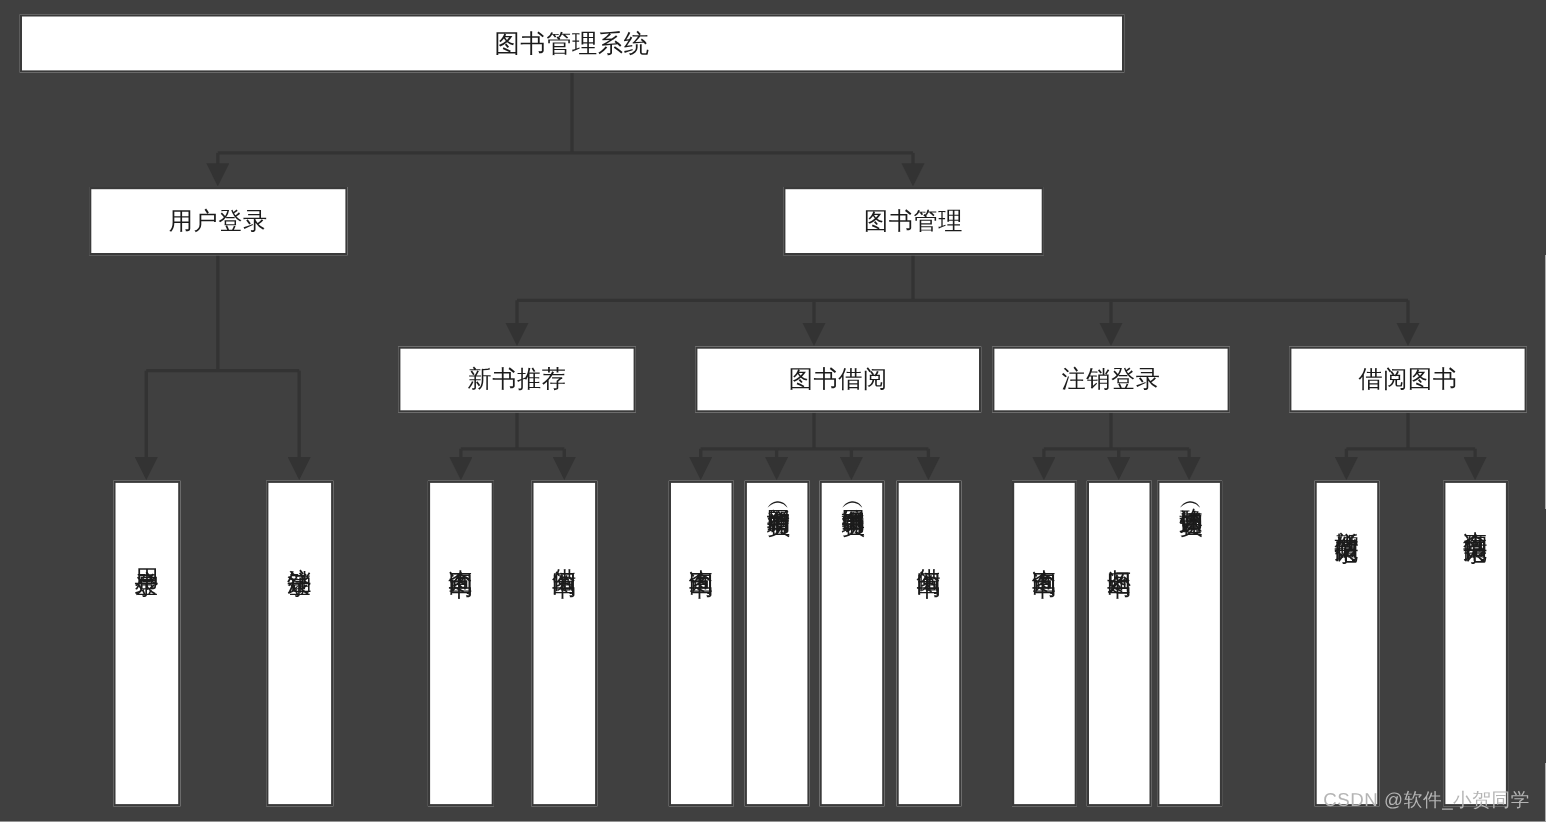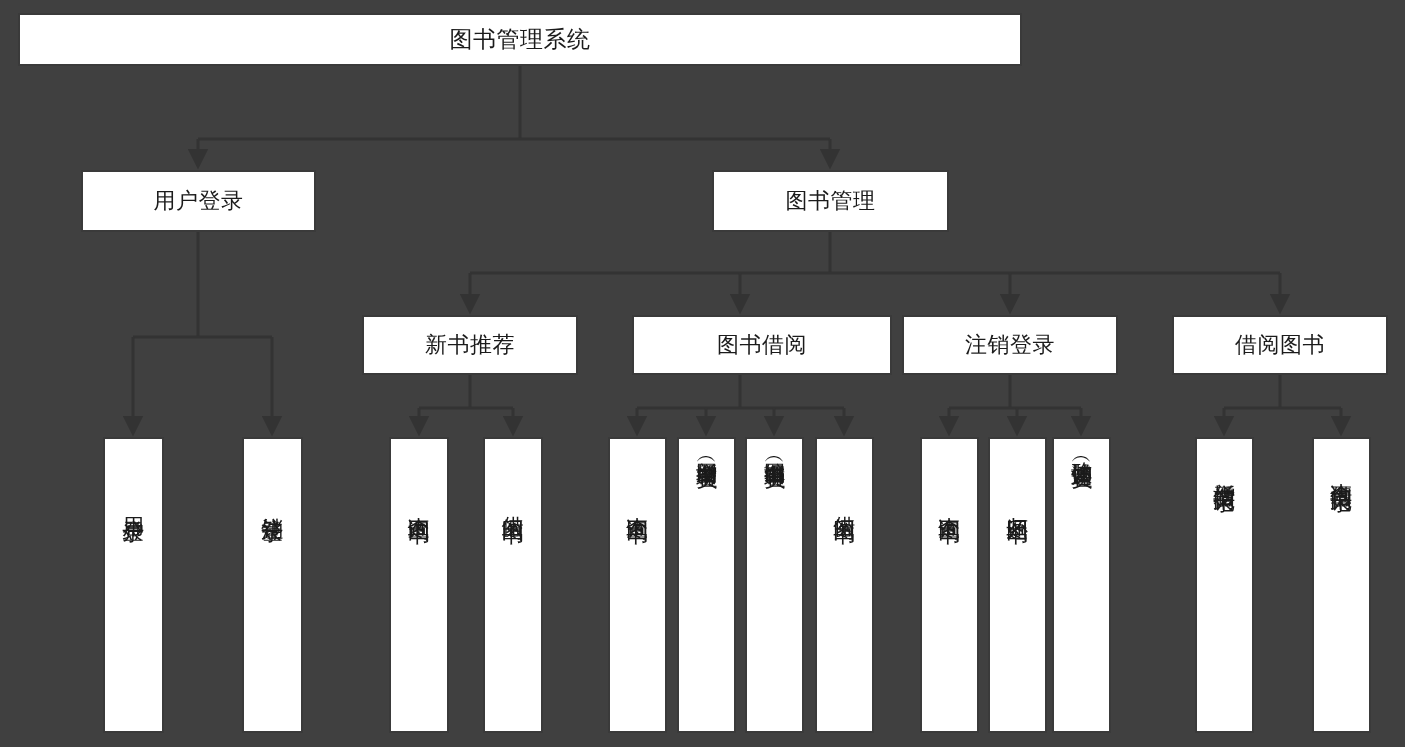--- a/index.html
+++ b/index.html
@@ -195,14 +195,15 @@
     <span class="node-label">确认归还（管理员）</span>
   </div>
 
   <div class="node node-v" style="left:1195px; top:437px; width:59px; height:296px; padding-top:26px;">
     <span class="node-label">新增借阅记录</span>
   </div>
   <div class="node node-v" style="left:1312px; top:437px; width:59px; height:296px; padding-top:26px;">
     <span class="node-label">查询借阅记录</span>
   </div>
 
+  <div class="watermark">CSDN @软件_小贺同学</div>
 
 </div>
 
 </body></html>

